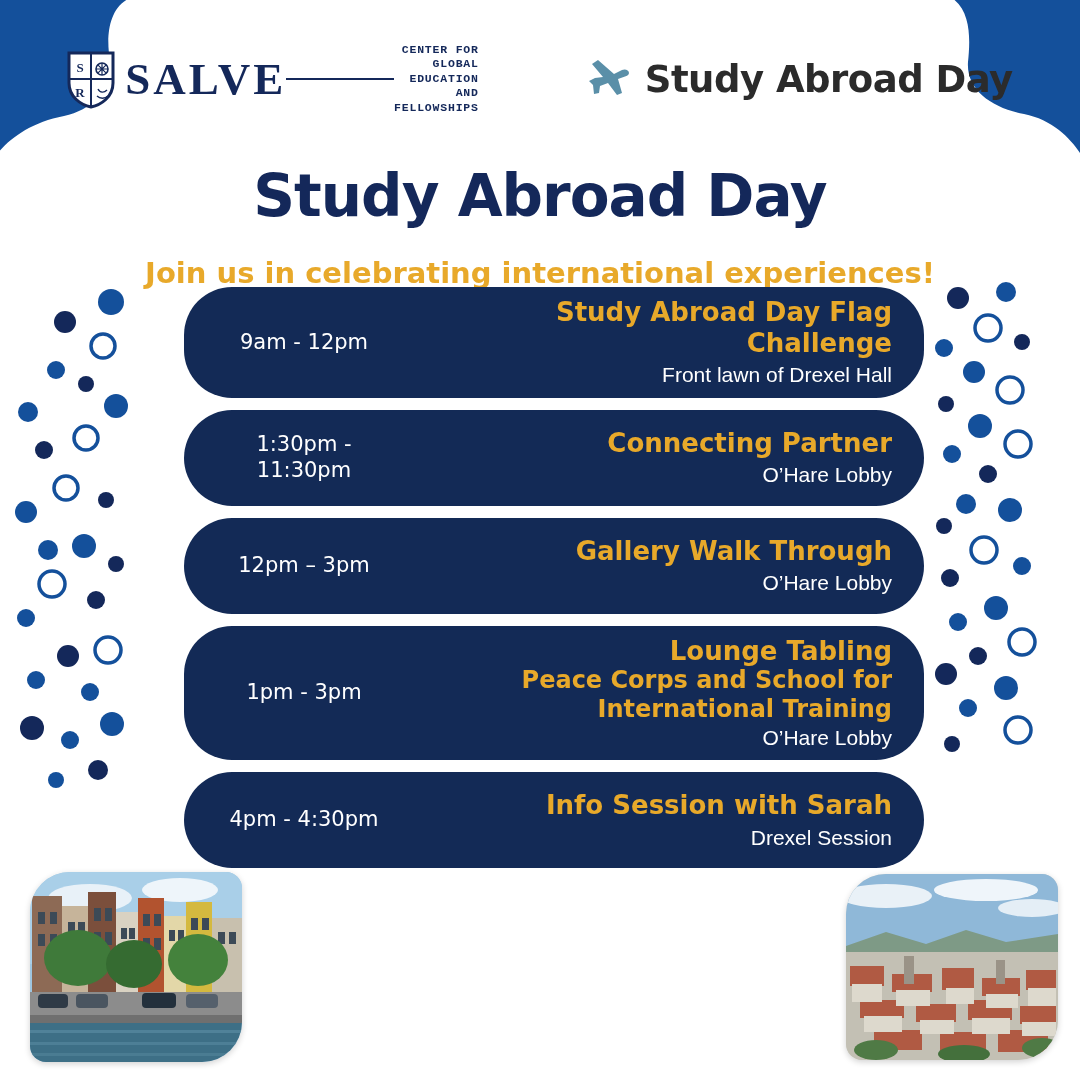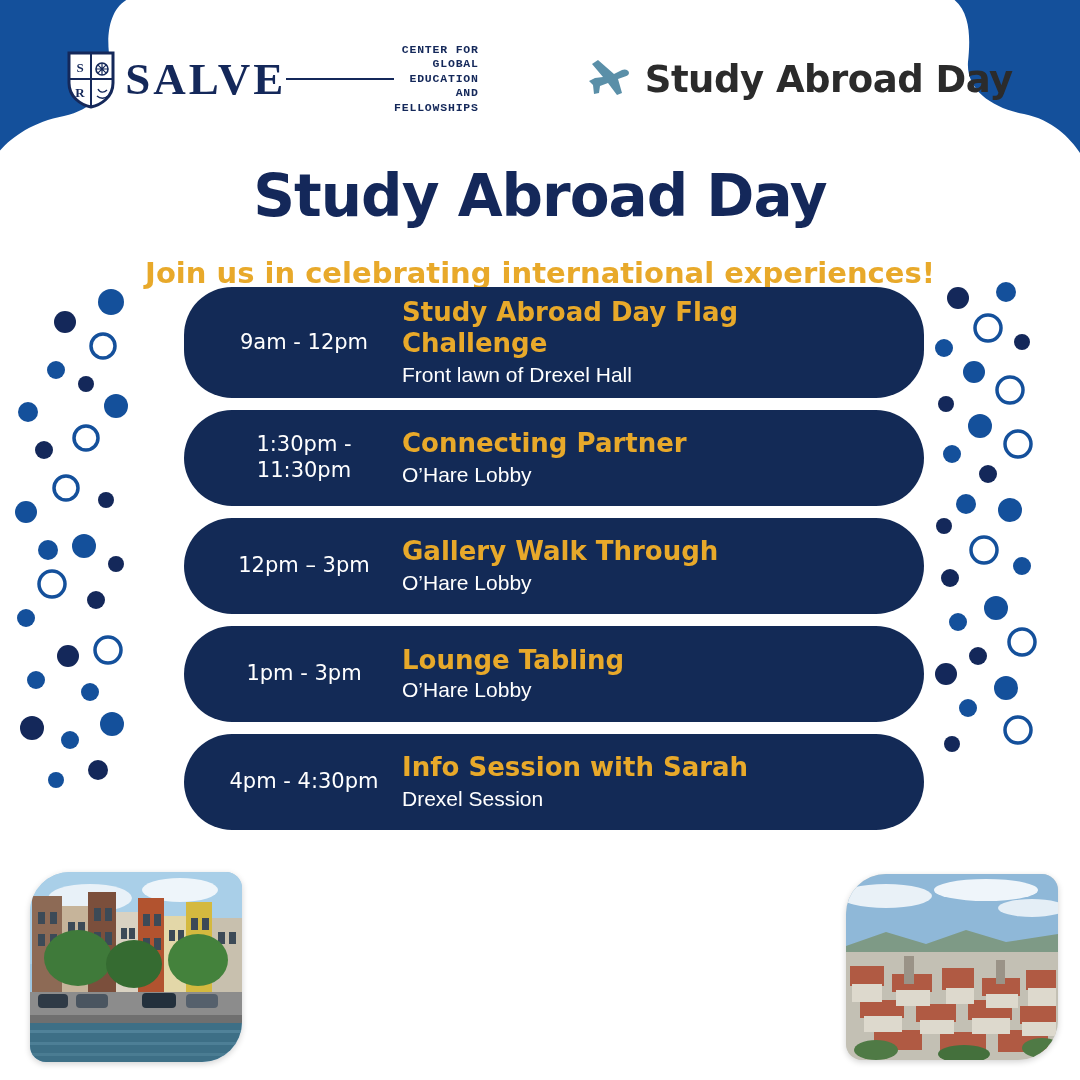--- a/index.html
+++ b/index.html
@@ -148,21 +148,21 @@
     color: #ffffff;
     font-family: "DejaVu Sans", sans-serif;
     font-weight: 400;
     font-size: 21px;
     text-align: center;
     line-height: 1.2;
   }
 
   .event-body {
     flex: 1 1 auto;
-    text-align: left;
+    text-align: right;
     padding-right: 6px;
   }
   .event-name {
     color: #e8a92a;
     font-family: "DejaVu Sans", sans-serif;
     font-weight: 700;
     font-size: 26px;
     line-height: 1.18;
   }
   .event-name-2 {
@@ -355,20 +355,21 @@
       <div class="event-body">
         <div class="event-name">Gallery Walk Through</div>
         <div class="event-loc">O’Hare Lobby</div>
       </div>
     </div>
 
     <div class="event-row">
       <div class="event-time">1pm - 3pm</div>
       <div class="event-body">
         <div class="event-name">Lounge Tabling</div>
+        <div class="event-name-2">Peace Corps and School for International Training</div>
         <div class="event-loc tight">O’Hare Lobby</div>
       </div>
     </div>
 
     <div class="event-row">
       <div class="event-time">4pm - 4:30pm</div>
       <div class="event-body">
         <div class="event-name">Info Session with Sarah</div>
         <div class="event-loc">Drexel Session</div>
       </div>

